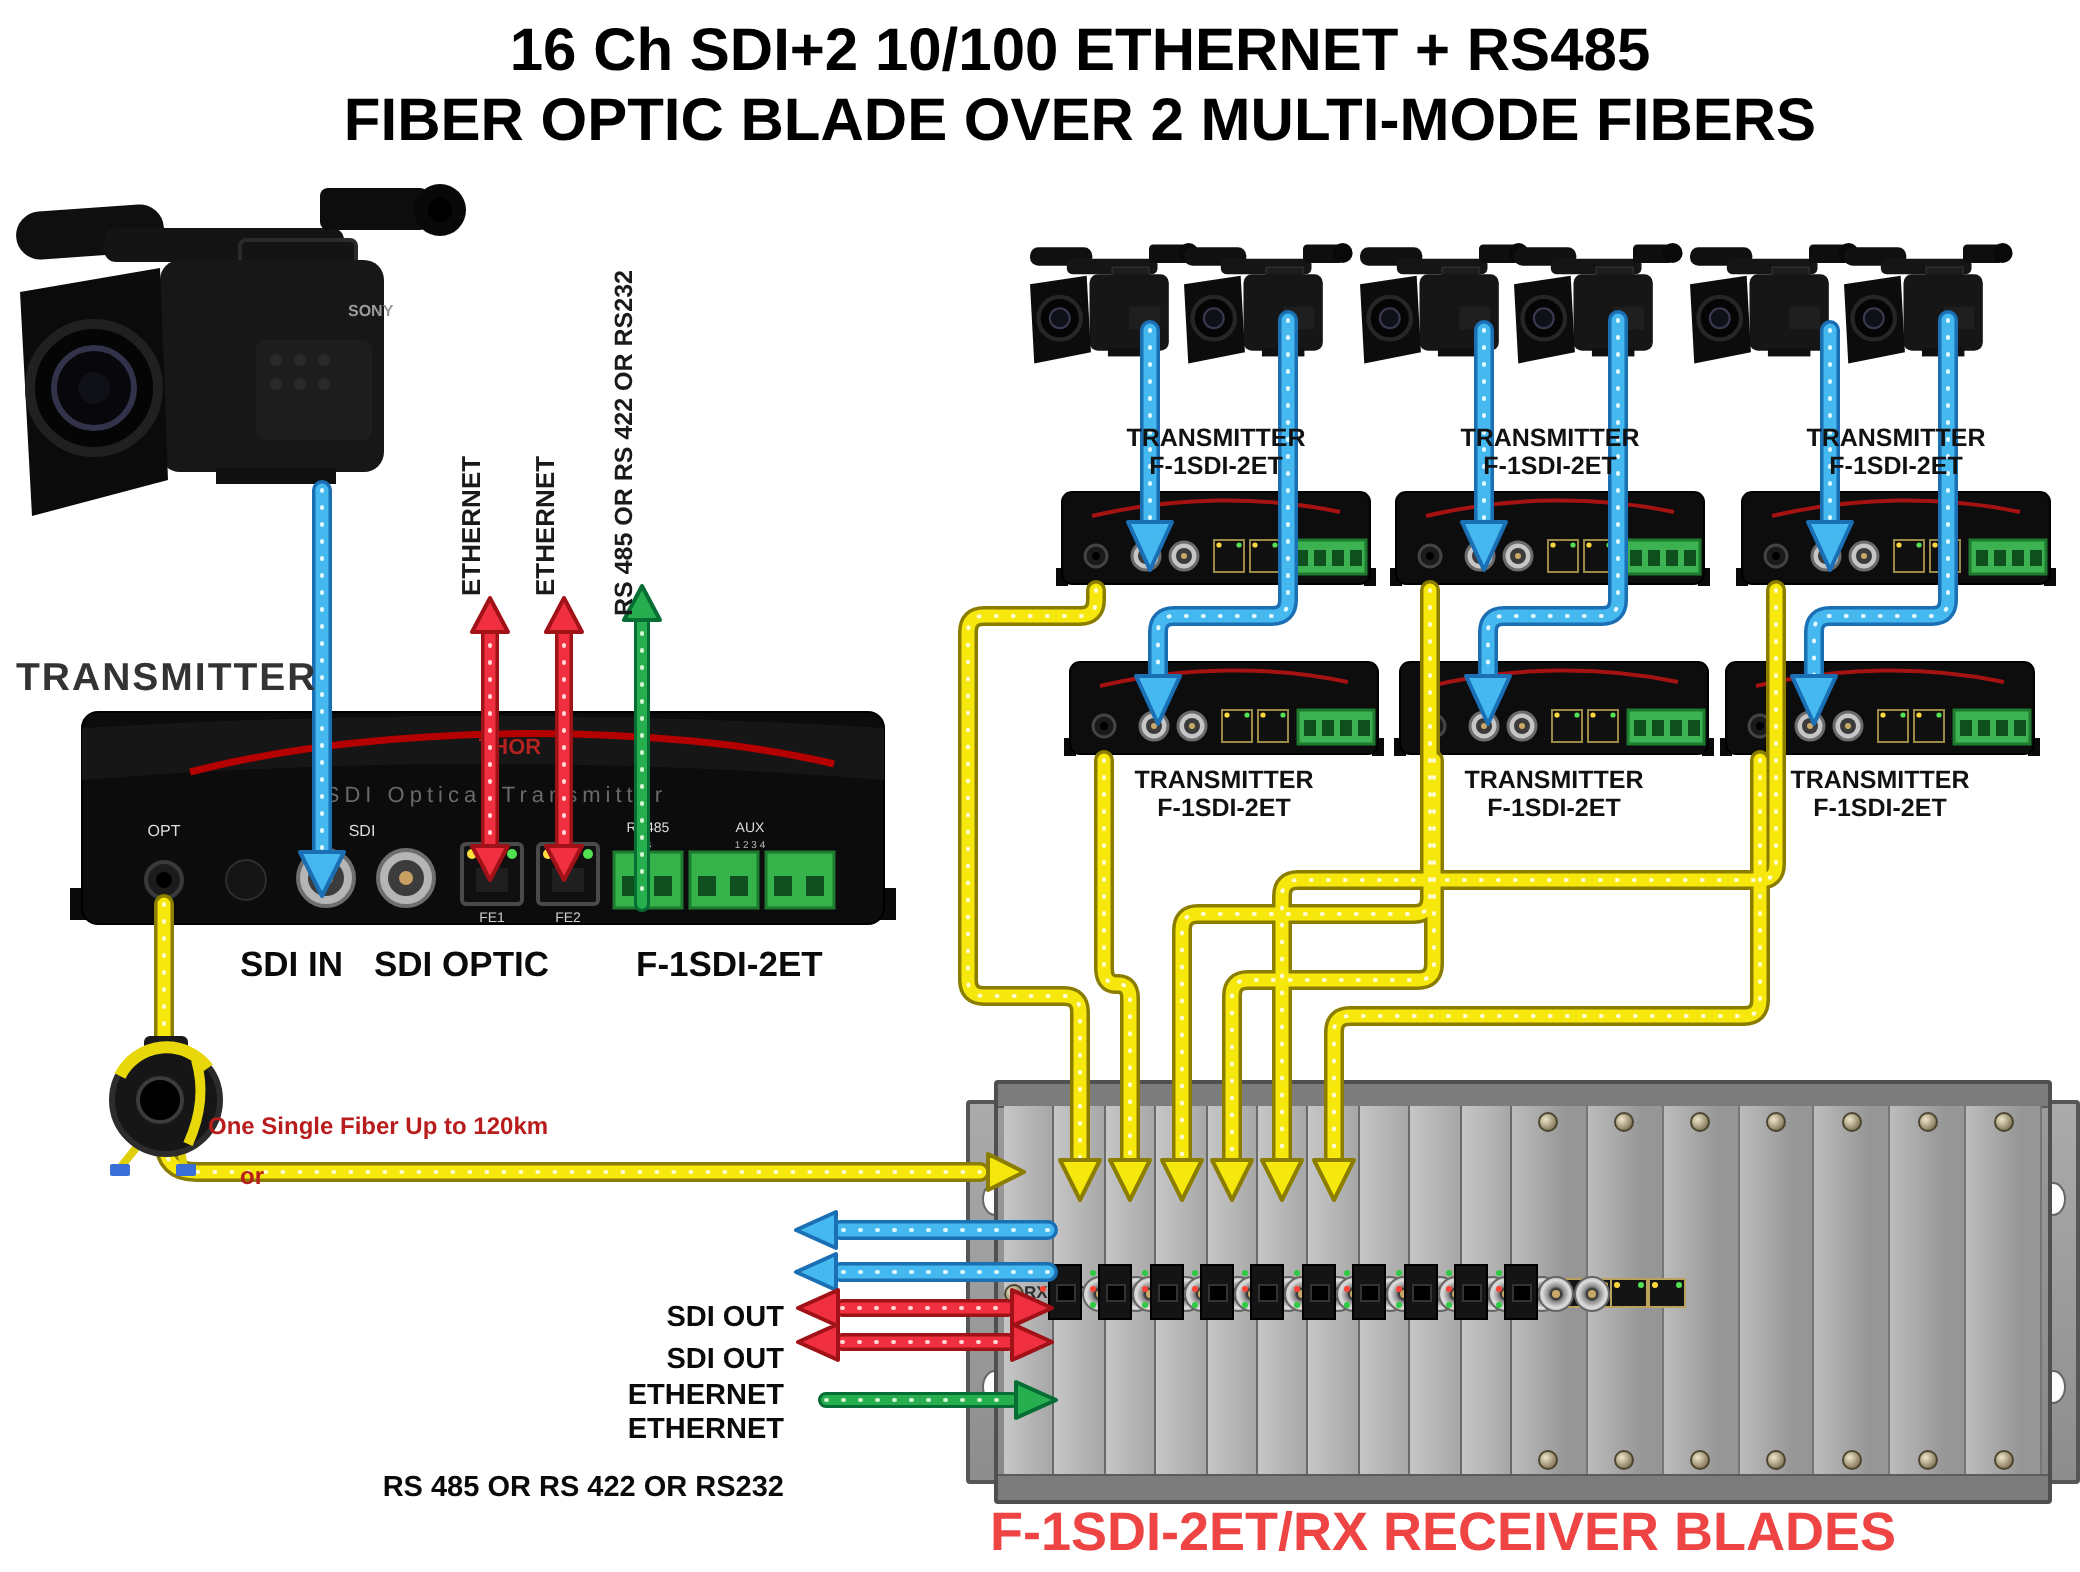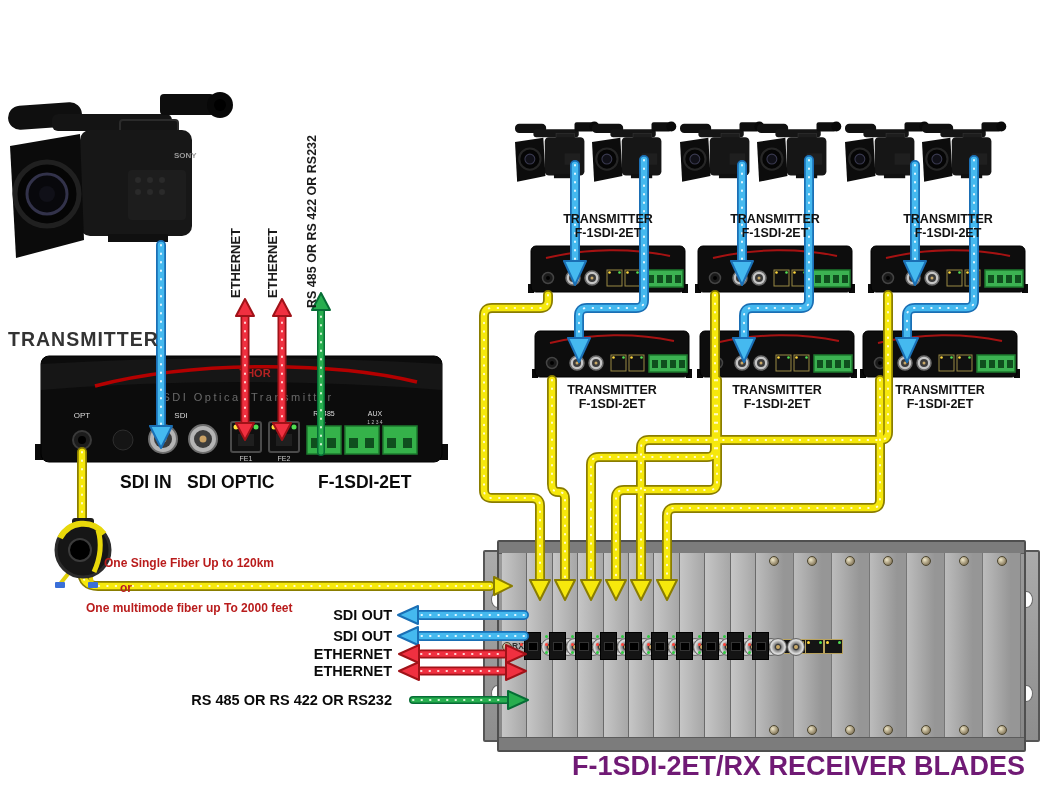--- a/index.html
+++ b/index.html
@@ -10,22 +10,22 @@
   .title{left:40px;top:8px;width:1000px;text-align:center;font-weight:bold;font-size:30px;line-height:35px;color:#000;z-index:8;}
   
   .lbl{position:absolute;font-weight:bold;color:#111;z-index:8;white-space:nowrap;}
   .tx-big-label{left:8px;top:328px;font-size:19.5px;color:#333;letter-spacing:1px;}
   .vlabel{position:absolute;writing-mode:vertical-rl;transform:rotate(180deg);font-weight:bold;color:#1a1a1a;z-index:8;white-space:nowrap;}
   .veth{font-size:13px;height:92px;top:206px;}
   .vser{font-size:12.5px;height:170px;top:138px;}
   .underbox{font-size:17.5px;top:472px;color:#0a0a0a;}
   .fibnote{font-size:12px;color:#b91c1c;}
   .txlabel{position:absolute;z-index:8;text-align:center;font-weight:bold;font-size:12.5px;line-height:14px;color:#111;width:160px;}
-  .outlabel{position:absolute;right:648px;font-weight:bold;font-size:14.5px;color:#0a0a0a;z-index:8;white-space:nowrap;}
-  .caption{left:495px;top:751px;width:530px;text-align:right;font-weight:bold;font-size:27px;color:#701a75;z-index:8;}
+  .outlabel{position:absolute;right:648px;font-weight:bold;font-size:14.5px;color:#0a0a0a;z-index:8;white-space:nowrap;margin-top:44px;}
+  .caption{left:495px;top:751px;width:530px;text-align:left;font-weight:bold;font-size:27px;color:#ef4444;z-index:8;}
   
   .cablelayer{left:0;top:0;z-index:5;pointer-events:none;}
   .cas,.cor,.dsh{fill:none;stroke-linecap:round;stroke-linejoin:round;}
   .casY{stroke:#8a7d00;stroke-width:10;}
   .corY{stroke:#f6e80c;stroke-width:6.5;}
   .dshY{stroke:#fffbd0;stroke-width:2;stroke-dasharray:.5 8;}
   .hdY{fill:#f6e80c;stroke:#8a7d00;stroke-width:2;stroke-linejoin:round;}
   .casB{stroke:#1a6fb5;stroke-width:10;}
   .corB{stroke:#45b9ef;stroke-width:6.5;}
   .dshB{stroke:#e3f7ff;stroke-width:2;stroke-dasharray:.5 8;}
@@ -117,20 +117,22 @@
         <rect x="117" y="27" width="38" height="17" fill="#3cb252" stroke="#1d7a2e" stroke-width="1.5"></rect>
         <rect x="120" y="32" width="6" height="8" fill="#0f4f1e"></rect>
           <rect x="129" y="32" width="6" height="8" fill="#0f4f1e"></rect>
         <rect x="138" y="32" width="6" height="8" fill="#0f4f1e"></rect>
           <rect x="147" y="32" width="6" height="8" fill="#0f4f1e"></rect>
       </symbol>
     </defs>
   </svg>
 
   <div class="abs title">
+    <div>16 Ch SDI+2 10/100 ETHERNET + RS485</div>
+    <div>FIBER OPTIC BLADE OVER 2 MULTI-MODE FIBERS</div>
   </div>
 
   <div class="abs chassis">
     <div class="ear left">
         <i class="hole"></i>
         <i class="hole"></i>
       </div>
     <div class="ear right">
         <i class="hole"></i>
         <i class="hole"></i>
@@ -560,21 +562,20 @@
   <div class="lbl tx-big-label">TRANSMITTER</div>
   <div class="vlabel veth" style="left:228px">ETHERNET</div>
   <div class="vlabel veth" style="left:265px">ETHERNET</div>
   <div class="vlabel vser" style="left:305px">RS 485 OR RS 422 OR RS232</div>
   <div class="lbl underbox" style="left:120px">SDI IN</div>
   <div class="lbl underbox" style="left:187px">SDI OPTIC</div>
   <div class="lbl underbox" style="left:318px">F-1SDI-2ET</div>
 
   <div class="lbl fibnote" style="left:104px;top:556px">One Single Fiber Up to 120km</div>
   <div class="lbl fibnote" style="left:120px;top:581px;width:120px;text-align:left">or</div>
-  <div class="lbl fibnote" style="left:86px;top:601px">One multimode fiber up To 2000 feet</div>
 
   <div class="outlabel" style="top:607px">SDI OUT</div>
   <div class="outlabel" style="top:628px">SDI OUT</div>
   <div class="outlabel" style="top:646px">ETHERNET</div>
   <div class="outlabel" style="top:663px">ETHERNET</div>
   <div class="outlabel" style="top:692px">RS 485 OR RS 422 OR RS232</div>
 
   <div class="abs caption">F-1SDI-2ET/RX RECEIVER BLADES</div>
 
 </div>

